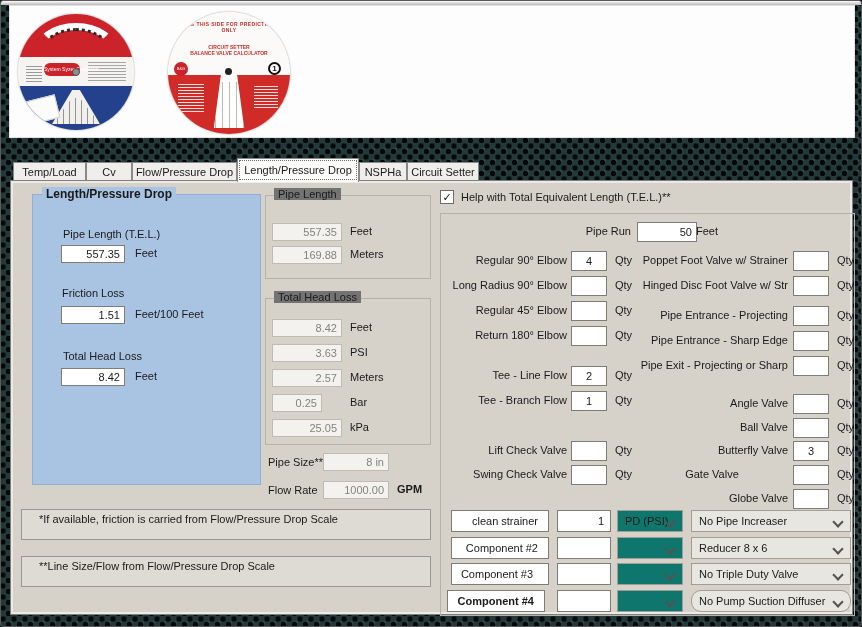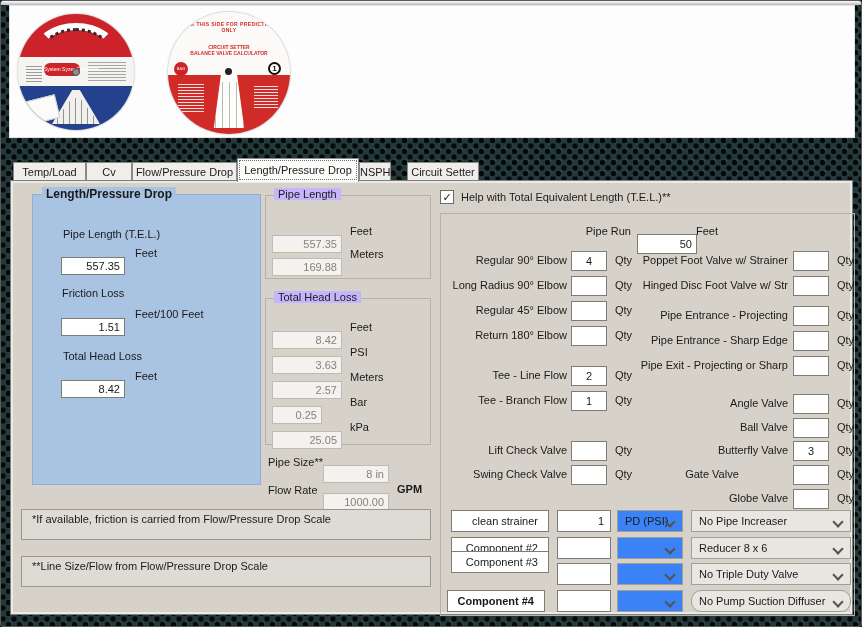--- a/index.html
+++ b/index.html
@@ -60,42 +60,42 @@
   .wr-hub{position:absolute;left:57px;top:56px;width:7px;height:7px;border-radius:50%;background:#222;}
   
   .tab{position:absolute;top:161px;height:20px;background:#f0eeeb;border:1px solid #898989;border-bottom:none;
     line-height:19px;text-align:center;z-index:1;}
   .tab.active{top:157px;height:24px;background:#fcfcfb;z-index:3;outline:1px dotted #6e6e6e;outline-offset:-3px;
     line-height:22px;}
   
   .panel{position:absolute;left:10px;top:180px;width:841px;height:433px;background:#d6d2c9;
     border:2px solid #eceae6;outline:1px solid #7f7f7f;z-index:2;}
   .gb{position:absolute;border:1px solid #b5b2aa;}
-  .gbt{position:absolute;top:-8px;left:8px;padding:0 4px;background:#c4b5fd;white-space:nowrap;}
+  .gbt{position:absolute;top:-8px;left:8px;padding:0 4px;background:#737373;white-space:nowrap;}
   .bluebox{position:absolute;left:19px;top:11px;width:229px;height:291px;background:#a9c4e2;border:1px solid #93afd0;}
   .bluebox .gbt{background:#a9c4e2;font-weight:bold;font-size:12px;left:9px;}
   .lbl{position:absolute;white-space:nowrap;text-align:right;}
   .tb{position:absolute;height:18px;background:#fff;border:1px solid #7e7c74;text-align:right;
-    padding:0 4px;line-height:16px;margin-top:12px;}
+    padding:0 4px;line-height:16px;}
   .tb.dis{background:#f3f2ef;color:#85837c;border-color:#bebbb3;}
   .qty{position:absolute;width:36px;height:20px;background:#fff;border:1px solid #7e7c74;text-align:center;line-height:18px;}
   .rlabel{position:absolute;text-align:right;white-space:nowrap;}
-  .combo{position:absolute;height:22px;background:#3b82f6;border:1px solid #a19e96;line-height:20px;
+  .combo{position:absolute;height:22px;background:#0f766e;border:1px solid #a19e96;line-height:20px;
     padding:0 18px 0 7px;white-space:nowrap;overflow:hidden;}
   .combo.lighter{background:#e8e6e1;}
   .combo::after{content:"";position:absolute;right:8px;top:7px;width:6px;height:6px;
     border-right:2px solid #55534e;border-bottom:2px solid #55534e;transform:rotate(45deg);}
   .namef{position:absolute;height:22px;background:#fff;border:1px solid #7e7c74;text-align:right;
     padding:0 10px 0 4px;line-height:20px;}
   .qtyf{position:absolute;height:22px;background:#fff;border:1px solid #7e7c74;text-align:right;
     padding:0 6px;line-height:20px;}
   .chk{position:absolute;left:427px;top:7px;width:14px;height:14px;background:#fff;border:1px solid #6e6c66;
     text-align:center;line-height:12px;font-size:11px;color:#111;}
   .note{position:absolute;left:8px;width:410px;height:31px;background:#dedbd4;border:1px solid #9a978f;
-    padding:3px 10px;line-height:13px;}
+    padding:3px 17px;line-height:13px;}
 </style>
 </head>
 <body>
 
 <div class="window">
   <div class="top-edge"></div>
 
   <div class="strip">
     <div class="wheel wheel-l">
       <div class="wl-arc"></div>
@@ -121,21 +121,21 @@
       <div class="wr-wedge"></div>
       <div class="wr-wedge-lines"></div>
       <div class="wr-hub"></div>
     </div>
   </div>
 
   <div class="tab" style="left:12px;width:73px;">Temp/Load</div>
   <div class="tab" style="left:85px;width:46px;">Cv</div>
   <div class="tab" style="left:131px;width:105px;">Flow/Pressure Drop</div>
   <div class="tab active" style="left:236px;width:122px;">Length/Pressure Drop</div>
-  <div class="tab" style="left:358px;width:32px;">NSPHa</div>
+  <div class="tab" style="left:358px;width:48px;">NSPHa</div>
   <div class="tab" style="left:406px;width:72px;">Circuit Setter</div>
 
   <div class="panel">
 
     <div class="bluebox">
       <span class="gbt">Length/Pressure Drop</span>
       <span class="lbl" style="left:30px;top:33px;">Pipe Length (T.E.L.)</span>
       <div class="tb" style="left:28px;top:50px;width:64px;">557.35</div>
       <span class="lbl" style="left:102px;top:52px;">Feet</span>
       <span class="lbl" style="left:29px;top:92px;">Friction Loss</span>
@@ -258,21 +258,21 @@
       <div class="namef" style="left:10px;top:296px;width:98px;">clean strainer</div>
       <div class="qtyf" style="left:116px;top:296px;width:54px;">1</div>
       <div class="combo" style="left:176px;top:296px;width:66px;">PD (PSI)</div>
       <div class="combo lighter" style="left:250px;top:296px;width:160px;">No Pipe Increaser</div>
 
       <div class="namef" style="left:10px;top:323px;width:98px;">Component #2</div>
       <div class="qtyf" style="left:116px;top:323px;width:54px;"></div>
       <div class="combo" style="left:176px;top:323px;width:66px;"></div>
       <div class="combo lighter" style="left:250px;top:323px;width:160px;">Reducer 8 x 6</div>
 
-      <div class="namef" style="left:10px;top:337px;width:98px;">Component #3</div>
+      <div class="namef" style="left:10px;top:349px;width:98px;text-align:center;">Component #3</div>
       <div class="qtyf" style="left:116px;top:349px;width:54px;"></div>
       <div class="combo" style="left:176px;top:349px;width:66px;"></div>
       <div class="combo lighter" style="left:250px;top:349px;width:160px;">No Triple Duty Valve</div>
 
       <div class="namef" style="left:6px;top:376px;width:98px;font-weight:bold;">Component #4</div>
       <div class="qtyf" style="left:116px;top:376px;width:54px;"></div>
       <div class="combo" style="left:176px;top:376px;width:66px;"></div>
       <div class="combo lighter" style="left:250px;top:376px;width:160px;border-radius:10px;">No Pump Suction Diffuser</div>
     </div>
 

